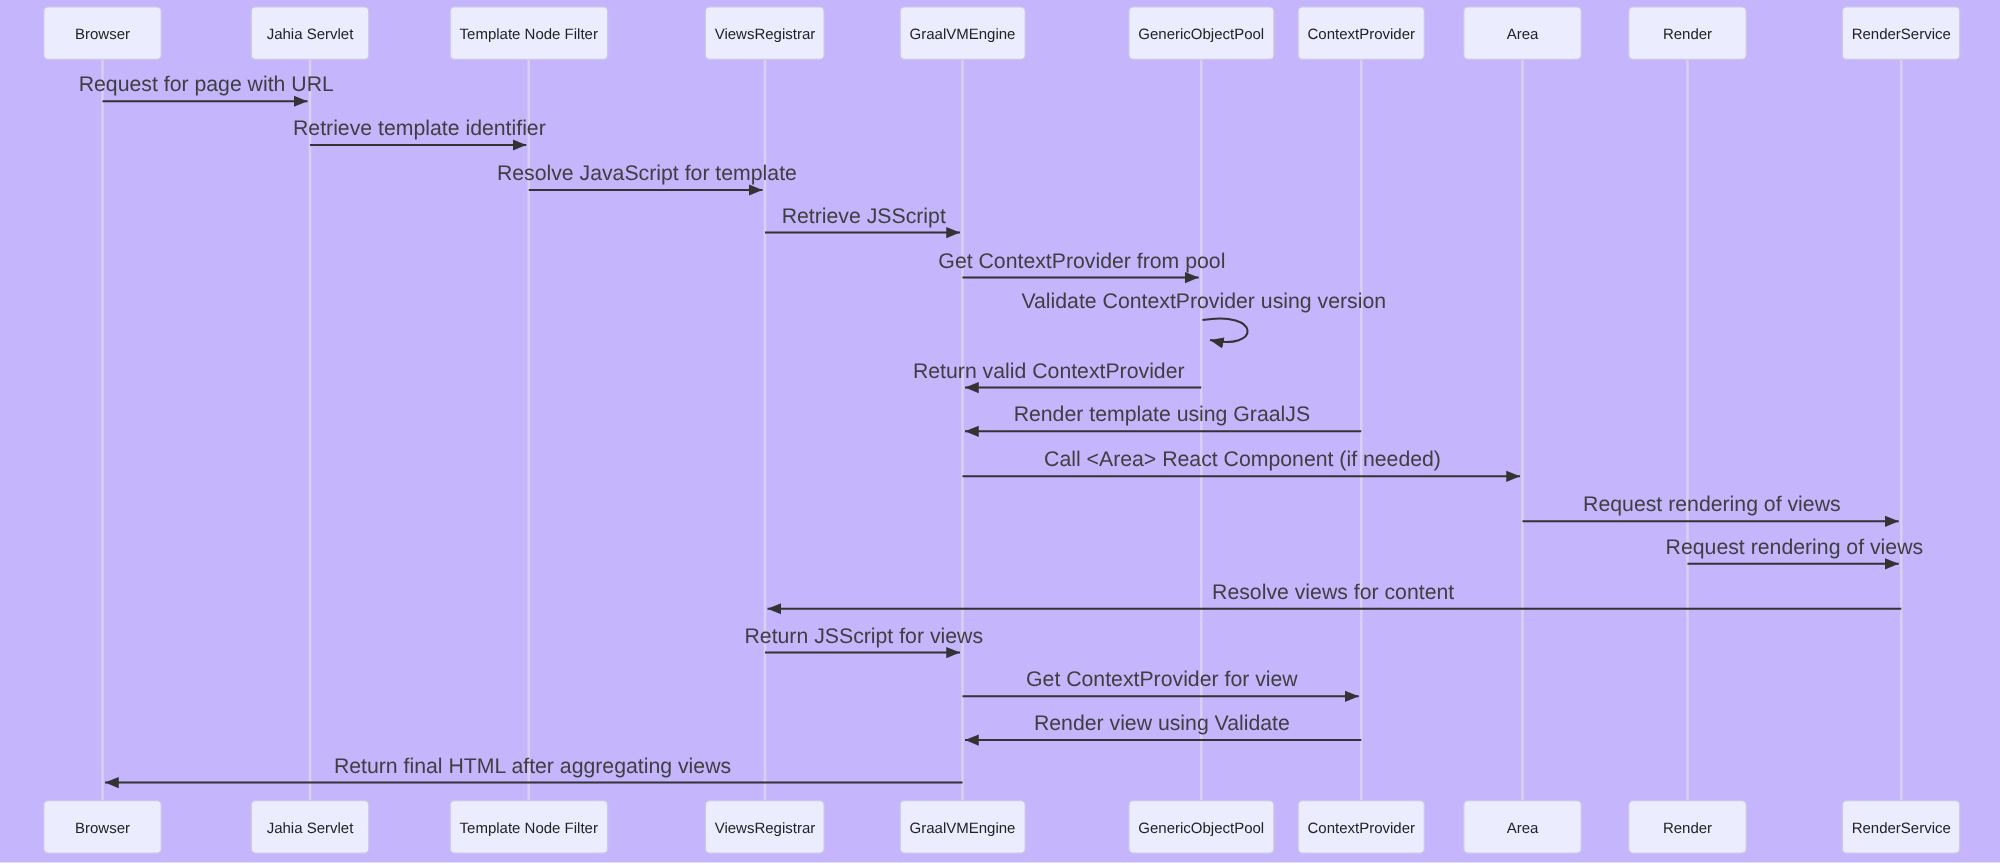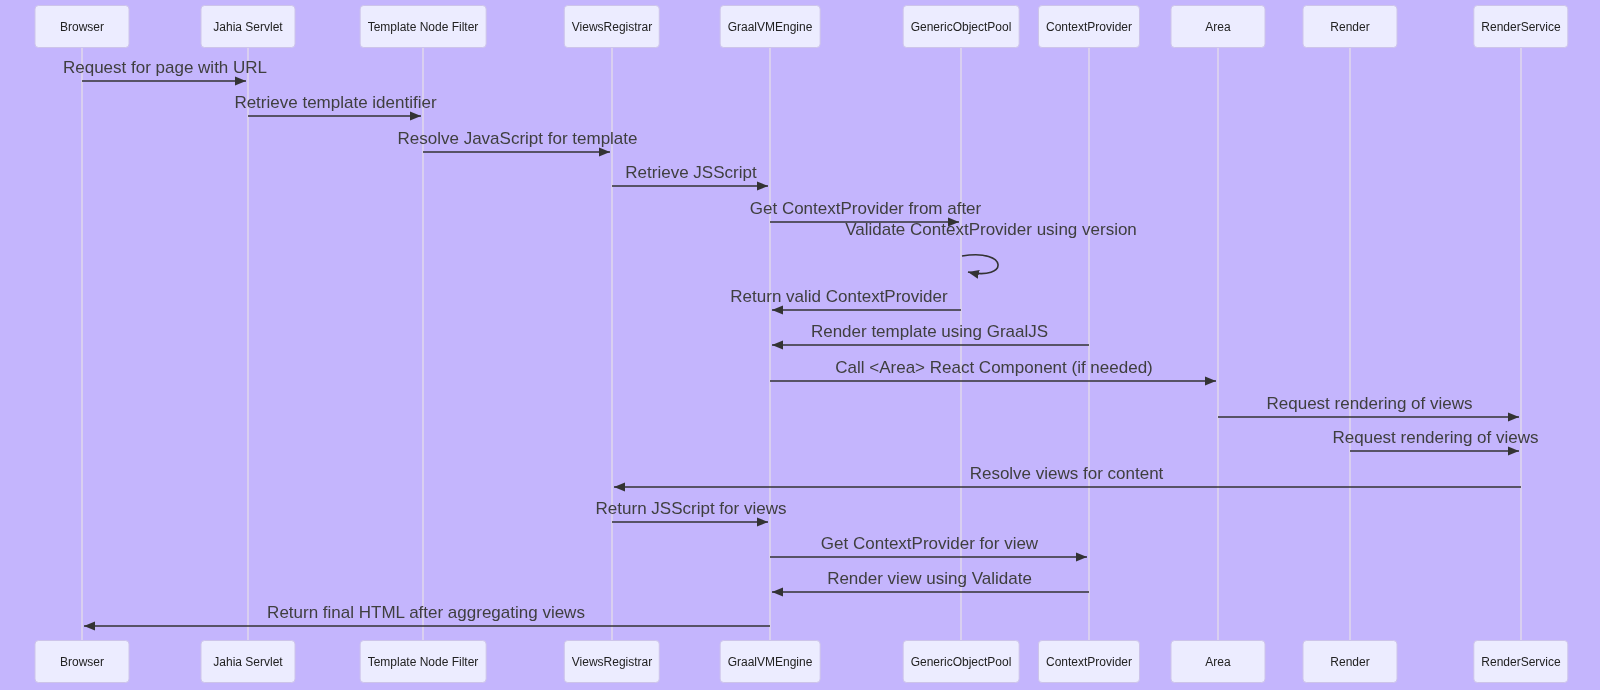--- a/index.html
+++ b/index.html
@@ -151,22 +151,22 @@
     <div class="actor" style="left: 1521px; top: 5px; height: 43px;">
       <span class="actor-label">RenderService</span>
     </div>
     <div class="actor" style="left: 1521px; top: 640px; height: 43px;">
       <span class="actor-label">RenderService</span>
     </div>
     <div class="msg-label" style="left: 165px; top: 58px;">Request for page with URL</div>
     <div class="msg-label" style="left: 335.5px; top: 93px;">Retrieve template identifier</div>
     <div class="msg-label" style="left: 517.5px; top: 129px;">Resolve JavaScript for template</div>
     <div class="msg-label" style="left: 691px; top: 163px;">Retrieve JSScript</div>
-    <div class="msg-label" style="left: 865.5px; top: 199px;">Get ContextProvider from after</div>
-    <div class="msg-label" style="left: 963px; top: 220px; margin-left: 28px;">Validate ContextProvider using version</div>
+    <div class="msg-label" style="left: 865.5px; top: 199px;">Get ContextProvider from pool</div>
+    <div class="msg-label" style="left: 963px; top: 231px;">Validate ContextProvider using version</div>
     <div class="msg-label" style="left: 839px; top: 287px;">Return valid ContextProvider</div>
     <div class="msg-label" style="left: 929.5px; top: 322px;">Render template using GraalJS</div>
     <div class="msg-label" style="left: 994px; top: 358px;">Call &lt;Area&gt; React Component (if needed)</div>
     <div class="msg-label" style="left: 1369.5px; top: 394px;">Request rendering of views</div>
     <div class="msg-label" style="left: 1435.5px; top: 428px;">Request rendering of views</div>
     <div class="msg-label" style="left: 1066.5px; top: 464px;">Resolve views for content</div>
     <div class="msg-label" style="left: 691px; top: 499px;">Return JSScript for views</div>
     <div class="msg-label" style="left: 929.5px; top: 534px;">Get ContextProvider for view</div>
     <div class="msg-label" style="left: 929.5px; top: 569px;">Render view using Validate</div>
     <div class="msg-label" style="left: 426px; top: 603px; text-align: right;">Return final HTML after aggregating views</div>

